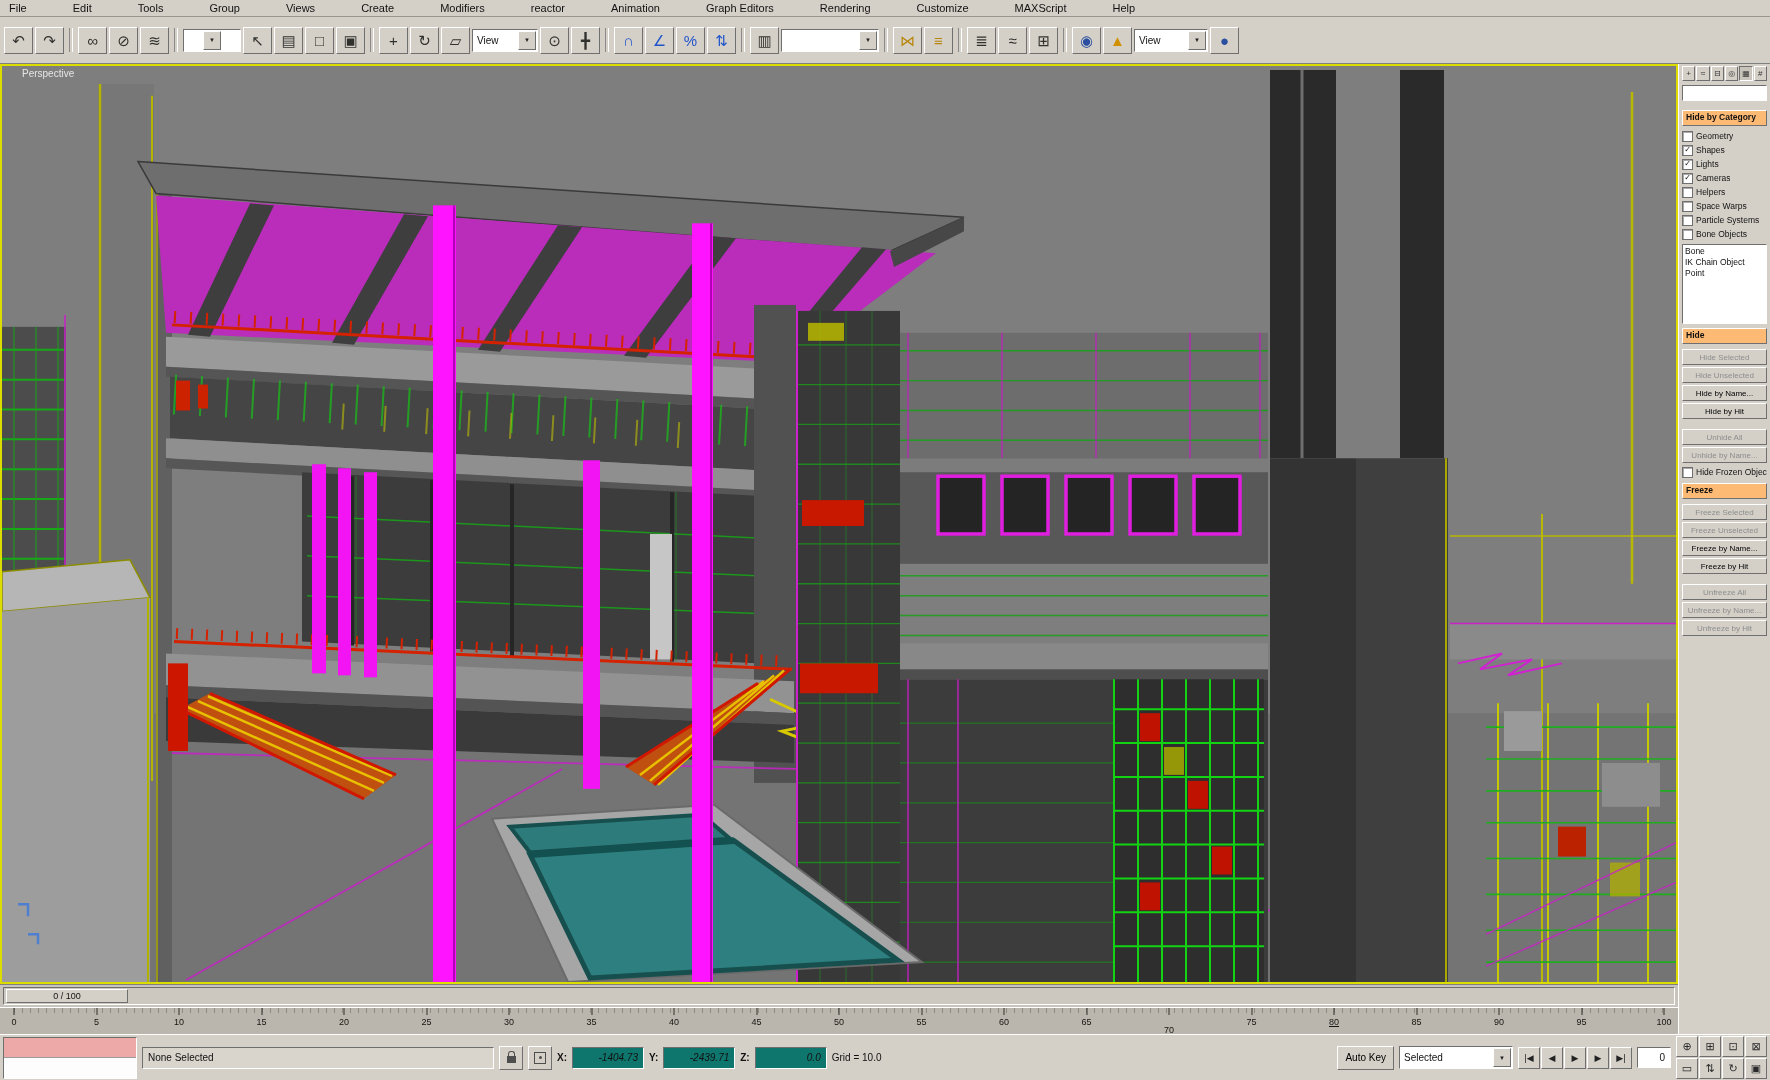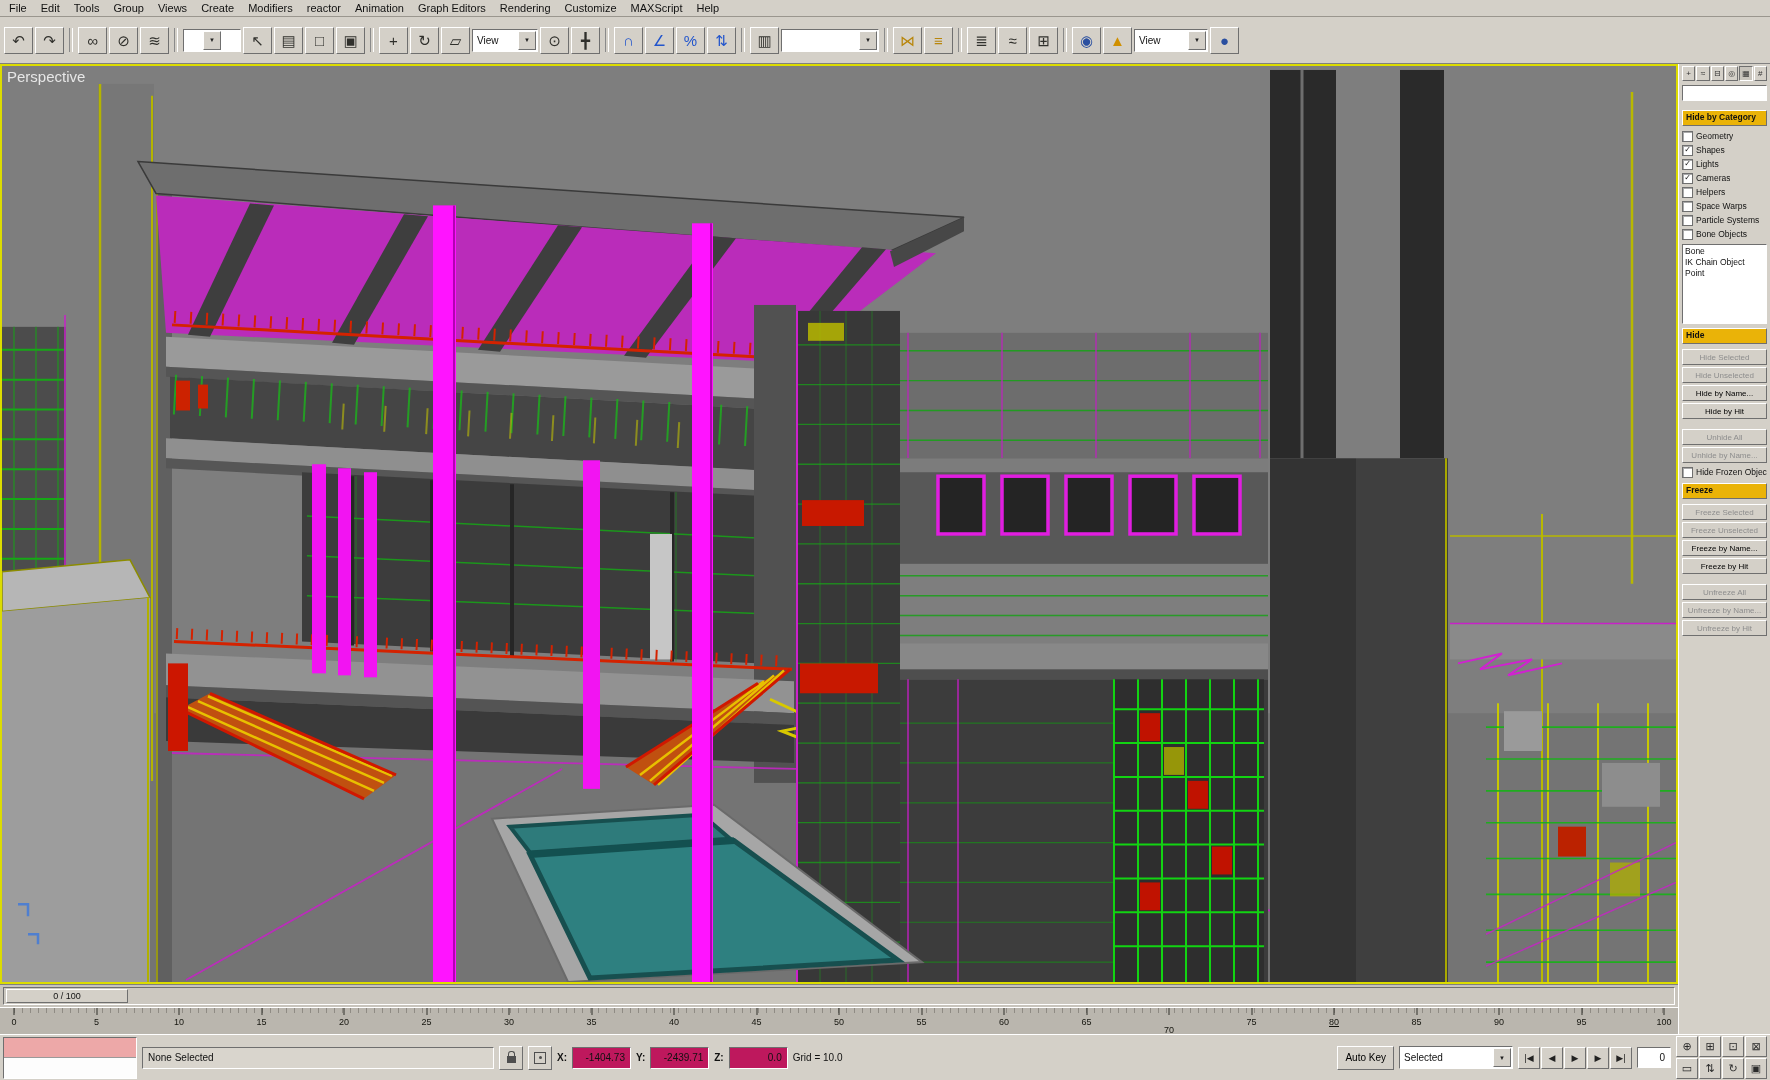--- a/index.html
+++ b/index.html
@@ -3,21 +3,21 @@
 <meta charset="utf-8">
 <style>
   html,body{margin:0;padding:0;}
   body{width:1770px;height:1080px;overflow:hidden;background:#d4d0c8;
        font-family:"Liberation Sans","DejaVu Sans",sans-serif;color:#111;
        -webkit-font-smoothing:antialiased;}
   #root{display:flex;flex-direction:column;width:1770px;height:1080px;}
 
   
   #menubar{height:16px;display:flex;align-items:center;background:#d4d0c8;
-           border-bottom:1px solid #9a968e;padding-left:2px;}
+           border-bottom:1px solid #9a968e;padding-left:2px;gap:32px;}
   .menu-item{padding:0 7px;font-size:11px;line-height:15px;white-space:nowrap;cursor:default;}
 
   
   #toolbar{height:46px;display:flex;align-items:center;gap:2px;padding:0 4px;
            background:#d4d0c8;border-bottom:1px solid #808080;}
   .tb-btn{width:29px;height:27px;background:#d4d0c8;border:1px solid;
           border-color:#fff #6f6f6f #6f6f6f #fff;display:flex;align-items:center;
           justify-content:center;padding:0;cursor:pointer;}
   .tb-glyph{font-size:15px;line-height:1;color:#30302c;}
   .tb-sep{width:2px;height:24px;margin:0 3px;border-left:1px solid #8a8a8a;border-right:1px solid #fff;}
@@ -26,21 +26,21 @@
   .tb-dd-val{flex:1;padding-left:4px;overflow:hidden;white-space:nowrap;}
   .tb-dd-arrow{width:16px;height:17px;margin:1px;background:#d4d0c8;border:1px solid;
                border-color:#fff #6f6f6f #6f6f6f #fff;font-size:6px;display:flex;
                align-items:center;justify-content:center;color:#222;}
 
   
   #main{flex:1;display:flex;min-height:0;}
   #left-col{flex:1;display:flex;flex-direction:column;min-width:0;}
   #viewport{flex:1;position:relative;background:#7e7e7e;border:2px solid #dcdc00;overflow:hidden;}
   #viewport svg{position:absolute;inset:0;width:100%;height:100%;}
-  #viewport-label{position:absolute;top:2px;left:5px;font-size:15px;color:#e6e6e6;z-index:2;text-align:center;}
+  #viewport-label{position:absolute;top:2px;left:20px;font-size:10px;color:#e6e6e6;z-index:2;text-align:center;}
 
   
   #timeslider{height:22px;background:#c8c4bc;display:flex;align-items:center;
               padding:0 3px;border-top:1px solid #808080;}
   .ts-track{flex:1;height:16px;position:relative;background:#ccc8c0;border:1px solid;
             border-color:#6f6f6f #fff #fff #6f6f6f;}
   .ts-handle{position:absolute;left:2px;top:1px;width:120px;height:12px;background:#d4d0c8;
              border:1px solid;border-color:#fff #6f6f6f #6f6f6f #fff;font-size:9px;
              text-align:center;line-height:12px;cursor:ew-resize;}
   #trackbar{height:26px;background:#bab6ae;position:relative;border-top:1px solid #fff;}
@@ -54,21 +54,21 @@
   #cmdpanel{width:92px;background:#d4d0c8;border-left:1px solid #fff;padding:2px 3px;
             box-sizing:border-box;display:flex;flex-direction:column;font-size:8.5px;}
   #panel-tabs{display:flex;gap:1px;margin-bottom:4px;}
   .ptab{width:13px;height:13px;background:#d4d0c8;border:1px solid;
         border-color:#fff #6f6f6f #6f6f6f #fff;display:flex;align-items:center;
         justify-content:center;cursor:pointer;}
   .ptab.active{border-color:#6f6f6f #fff #fff #6f6f6f;background:#c8c4bc;}
   .ptab-g{font-size:8px;line-height:1;color:#333;}
   .pfield{height:14px;background:#fff;border:1px solid;border-color:#6f6f6f #fff #fff #6f6f6f;
           margin-bottom:5px;font-size:8.5px;padding:0 2px;line-height:14px;}
-  .rollout{height:14px;background:#eab308;border:1px solid;border-color:#fff #6f6f6f #6f6f6f #fff;
+  .rollout{height:14px;background:#fdba74;border:1px solid;border-color:#fff #6f6f6f #6f6f6f #fff;
            font-weight:bold;font-size:8.5px;line-height:13px;padding-left:3px;margin:4px 0 3px;
            cursor:pointer;}
   .cat-row{display:flex;align-items:center;gap:3px;height:14px;cursor:pointer;}
   .cbx{width:9px;height:9px;background:#fff;border:1px solid #6f6f6f;box-shadow:inset 1px 1px 0 #aaa;
        font-size:8px;line-height:8px;text-align:center;color:#111;flex:0 0 auto;}
   .cat-label{white-space:nowrap;overflow:hidden;}
   .plist{background:#fff;border:1px solid;border-color:#6f6f6f #fff #fff #6f6f6f;height:76px;
          margin-top:3px;padding:1px 2px;overflow:hidden;}
   .list-item{height:11px;line-height:11px;white-space:nowrap;cursor:default;}
   .pbtn{display:block;width:100%;height:16px;background:#d4d0c8;border:1px solid;
@@ -80,21 +80,21 @@
   #statusbar{height:46px;background:#d4d0c8;border-top:1px solid #fff;display:flex;
              align-items:center;gap:5px;padding:0 3px;box-sizing:border-box;}
   #listener{width:132px;height:40px;border:1px solid;border-color:#6f6f6f #fff #fff #6f6f6f;
             display:flex;flex-direction:column;flex:0 0 auto;cursor:text;}
   #listener .pink{flex:1;background:#eda8a8;border-bottom:1px solid #9a9a9a;}
   #listener .white{flex:1;background:#fdfdfd;}
   .sfield{border:1px solid;border-color:#6f6f6f #fff #fff #6f6f6f;background:#d9d5cd;
           height:22px;font-size:10px;display:flex;align-items:center;padding:0 5px;
           box-sizing:border-box;}
   .coord-lab{font-size:10px;font-weight:bold;}
-  .coord{width:59px;background:#be185d;justify-content:flex-end;}
+  .coord{width:72px;background:#0f766e;justify-content:flex-end;font-style:italic;}
   .sq-btn{width:24px;height:24px;background:#d4d0c8;border:1px solid;
           border-color:#fff #6f6f6f #6f6f6f #fff;display:flex;align-items:center;
           justify-content:center;padding:0;cursor:pointer;}
   .lock{width:9px;height:7px;background:#4e4e4e;position:relative;margin-top:4px;}
   .lock:before{content:"";position:absolute;top:-5px;left:1px;width:5px;height:5px;
                border:1.5px solid #4e4e4e;border-bottom:none;border-radius:3px 3px 0 0;}
   .dot-sq{width:10px;height:10px;border:1.5px solid #4e4e4e;display:flex;align-items:center;justify-content:center;}
   .dot-sq i{width:3px;height:3px;background:#4e4e4e;border-radius:50%;}
   #grid-label{font-size:10px;white-space:nowrap;}
   .wide-btn{height:24px;background:#d4d0c8;border:1px solid;border-color:#fff #6f6f6f #6f6f6f #fff;

